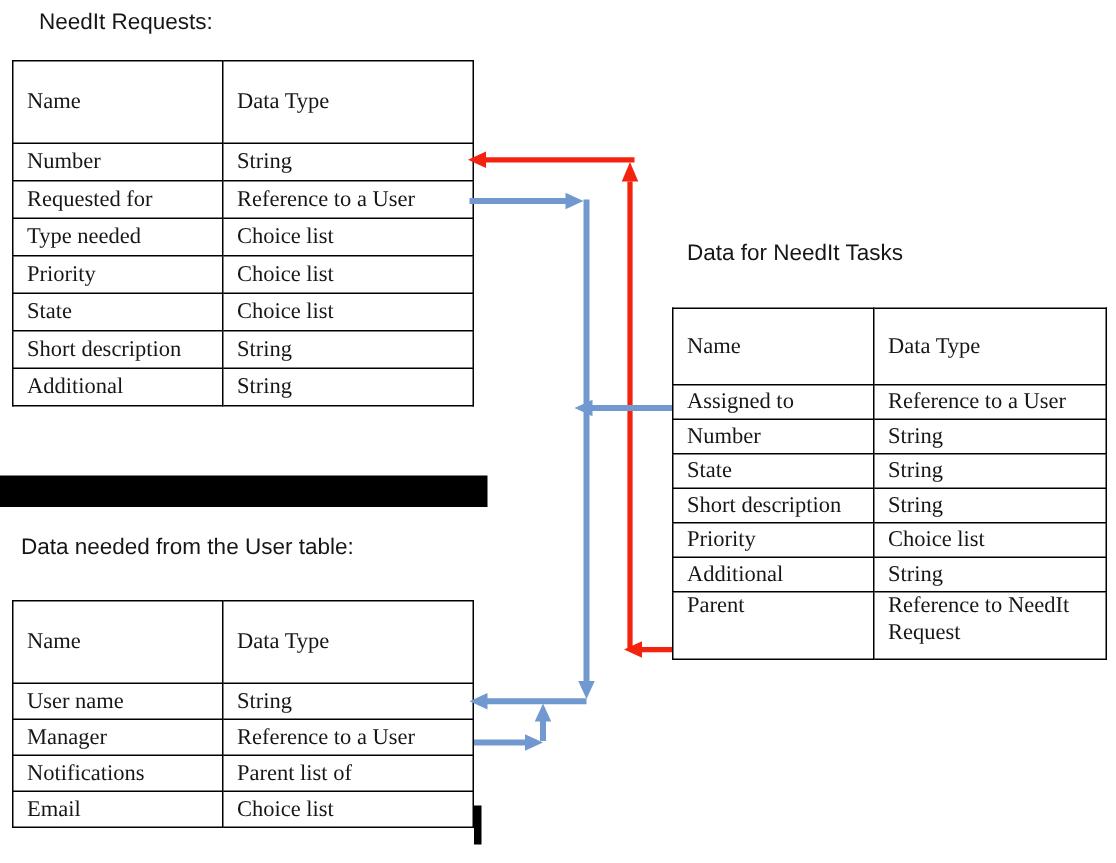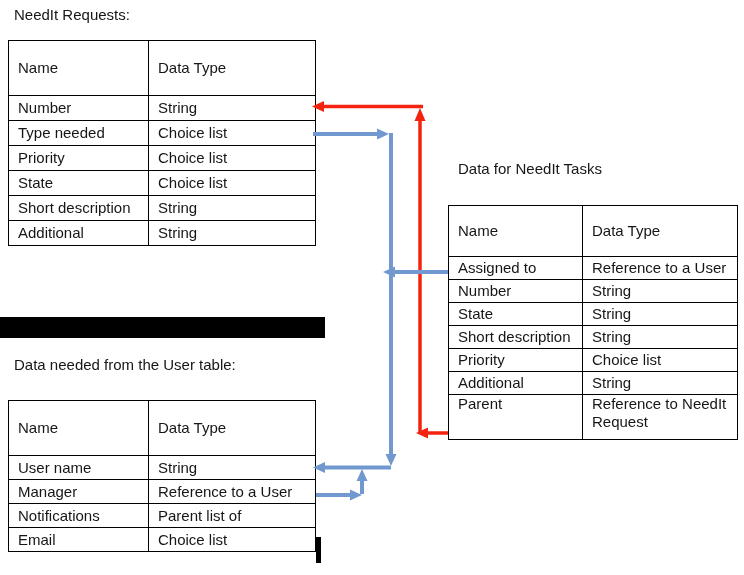--- a/index.html
+++ b/index.html
@@ -2,21 +2,21 @@
 <html><head>
 <meta charset="utf-8">
 <style>
   html,body{margin:0;padding:0;background:#fff;}
   .canvas{
     position:relative;width:744px;height:575px;background:#ffffff;overflow:hidden;
     font-family:"Liberation Sans", sans-serif;color:#161616;
   }
   .sec-title{position:absolute;font-size:15px;line-height:18px;white-space:nowrap;}
   table.dtable{
-    position:absolute;border-collapse:collapse;table-layout:fixed;background:#fff;
+    position:absolute;border-collapse:collapse;table-layout:fixed;background:#fff;font-family:Liberation Serif, serif;
   }
   table.dtable td{
     border:1.5px solid #000;font-size:15px;padding:0 4px 0 9px;
     vertical-align:middle;line-height:18px;overflow:hidden;
   }
   
   #tbl-requests{left:8px;top:40px;width:308px;}
   #tbl-requests col:first-child{width:140px;}
   #tbl-requests tr.hdr td{height:54px;}
   #tbl-requests tr.row td{height:24px;}
@@ -36,37 +36,41 @@
   #bar-small{left:316px;top:537px;width:5px;height:26px;}
   svg.overlay{position:absolute;left:0;top:0;pointer-events:none;}
   .arrow-red{stroke:#f4230f;color:#f4230f;}
   .arrow-blue{stroke:#7199cf;color:#7199cf;}
 </style>
 </head>
 <body>
 
 <div class="canvas">
 
-  <div class="sec-title" style="left:14px;top:6px;text-align:right;">NeedIt Requests:</div>
+  <div class="sec-title" style="left:26px;top:6px;text-align:right;">NeedIt Requests:</div>
   <div class="sec-title" style="left:458px;top:160px;">Data for NeedIt Tasks</div>
   <div class="sec-title" style="left:14px;top:356px;">Data needed from the User table:</div>
 
   <table class="dtable" id="tbl-requests">
     <colgroup>
         <col>
         <col>
       </colgroup>
     <tbody>
         <tr class="hdr">
       <td>Name</td>
       <td>Data Type</td>
     </tr>
     <tr class="row">
       <td>Number</td>
       <td>String</td>
+    </tr>
+    <tr class="row">
+      <td>Requested for</td>
+      <td>Reference to a User</td>
     </tr>
     <tr class="row">
       <td>Type needed</td>
       <td>Choice list</td>
     </tr>
     <tr class="row">
       <td>Priority</td>
       <td>Choice list</td>
     </tr>
     <tr class="row">

